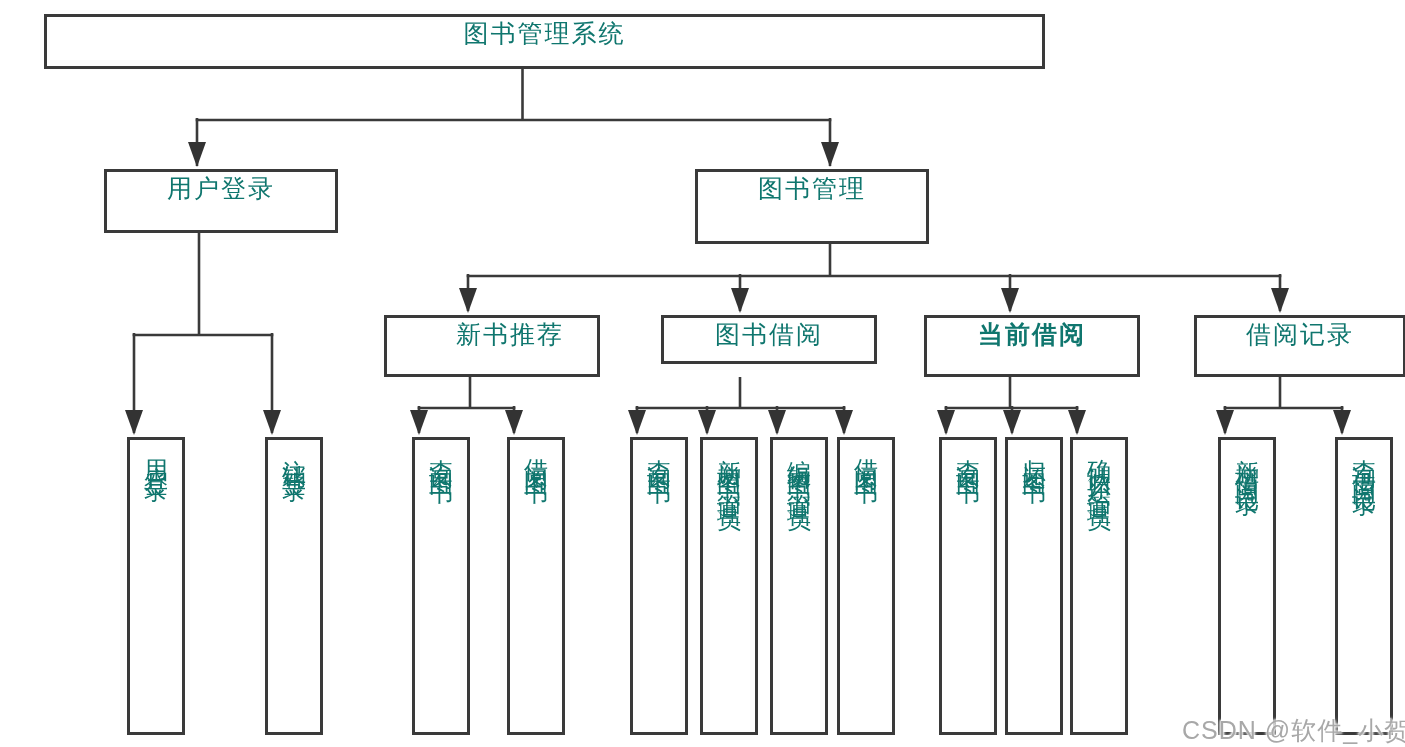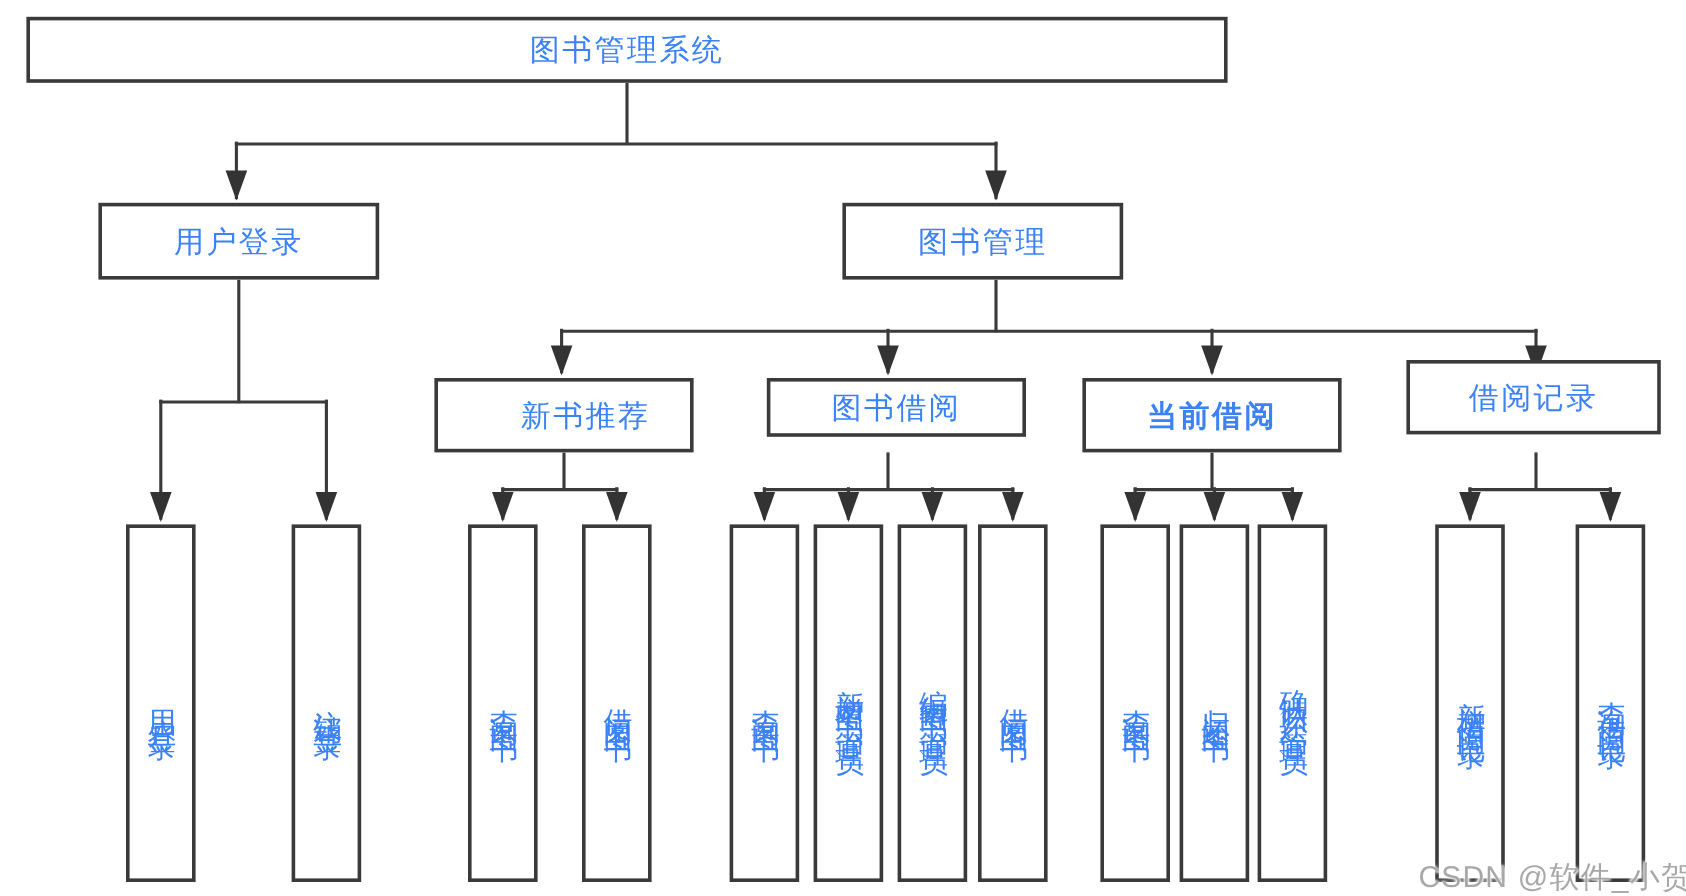--- a/index.html
+++ b/index.html
@@ -21,45 +21,45 @@
     top: 0;
     width: 1405px;
     height: 747px;
   }
   .node {
     position: absolute;
     box-sizing: border-box;
     border: 3px solid #3a3a3a;
     background: #ffffff;
     display: flex;
-    align-items: center;
     justify-content: center;
-    color: #3b82f6;
+    color: #0f766e;
+    margin-left: 22px;
   }
   .hlabel {
     font-size: 25px;
     letter-spacing: 2px;
     white-space: nowrap;
   }
   .vnode span {
     writing-mode: vertical-rl;
     text-orientation: mixed;
     font-size: 24px;
     letter-spacing: 7px;
     line-height: 1;
     white-space: nowrap;
   }
   
   #box-root            { left: 22px;   top: 14px;  width: 1001px; height: 55px; }
   #box-user-login      { left: 82px;   top: 169px; width: 234px;  height: 64px; }
-  #box-book-mgmt       { left: 702px;  top: 169px; width: 234px;  height: 64px; }
+  #box-book-mgmt       { left: 673px;  top: 169px; width: 234px;  height: 75px; }
   #box-new-books       { left: 362px;  top: 315px; width: 216px;  height: 62px; padding-left: 36px; }
   #box-book-borrow     { left: 639px;  top: 315px; width: 216px;  height: 49px; }
   #box-current-borrow  { left: 902px;  top: 315px; width: 216px;  height: 62px; font-weight: bold; }
-  #box-borrow-record   { left: 1172px; top: 300px; width: 212px;  height: 62px; }
+  #box-borrow-record   { left: 1172px; top: 315px; width: 212px;  height: 62px; }
   
   .vnode { top: 437px; width: 58px; height: 298px; }
   #leaf-ul-login   { left: 105px; }
   #leaf-ul-logout  { left: 243px; }
   #leaf-nb-query   { left: 390px; }
   #leaf-nb-borrow  { left: 485px; }
   #leaf-bb-query   { left: 608px; }
   #leaf-bb-add     { left: 678px; }
   #leaf-bb-edit    { left: 748px; }
   #leaf-bb-borrow  { left: 815px; }

